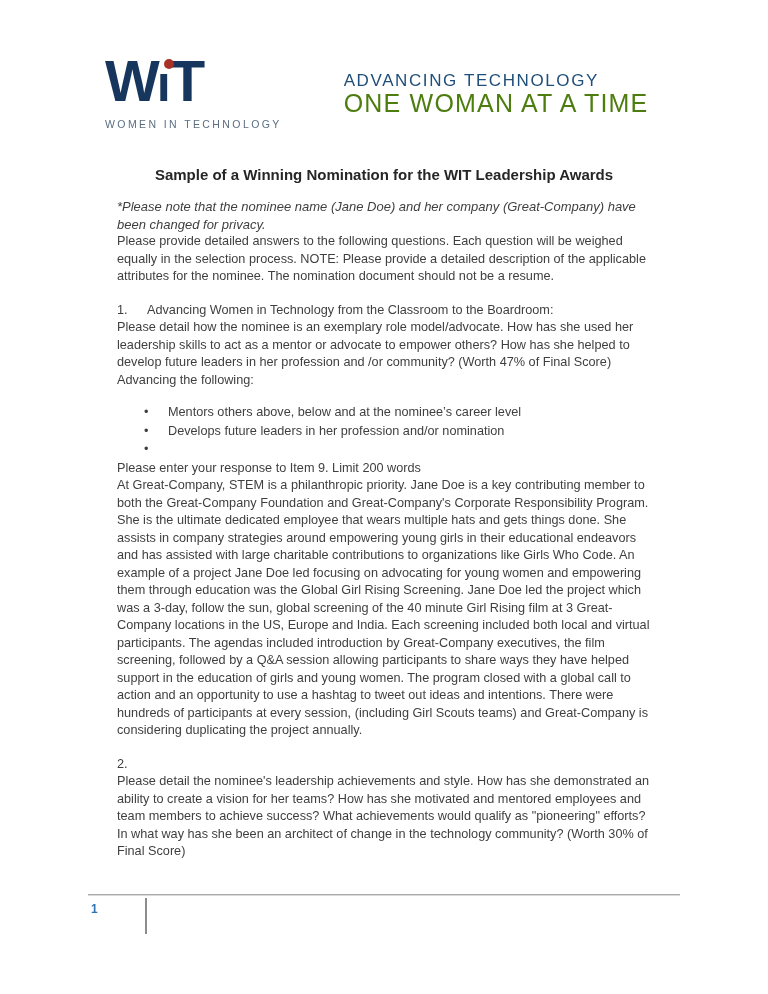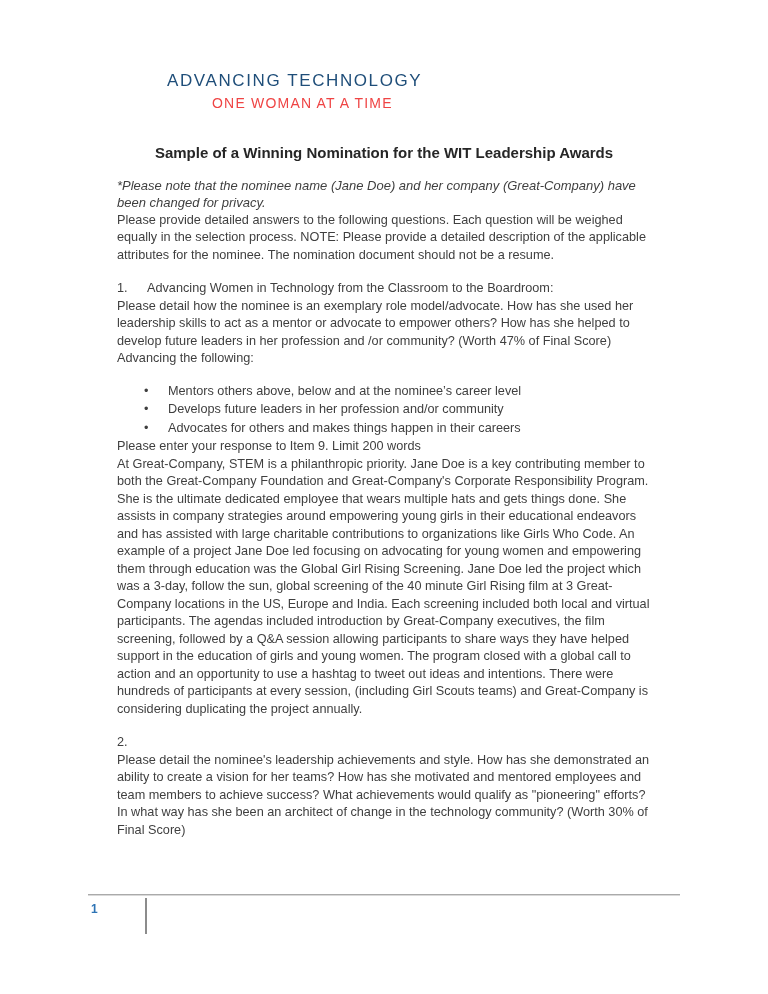--- a/index.html
+++ b/index.html
@@ -48,25 +48,24 @@
   }
   .taglines { margin-left: 62px; padding-top: 16px; }
   .tagline1 {
     color: #1f4e79;
     font-weight: normal;
     font-size: 17px;
     letter-spacing: 1.6px;
     white-space: nowrap;
   }
   .tagline2 {
-    color: #ef4444;
-    font-size: 14px;
+    color: #4d7c0f;
+    font-size: 25px;
     letter-spacing: 1.2px;
     margin-top: 5px;
-    margin-left: 45px;
     white-space: nowrap;
   }
 
   
   .doc-title {
     margin-top: 32px;
     text-align: center;
     font-size: 15px;
     font-weight: bold;
     color: #262626;
@@ -105,20 +104,24 @@
     height: 36px;
     background: #8c8c8c;
   }
 </style>
 </head>
 <body>
 
 <div class="page">
 
   <div class="header">
+    <div class="logo-block">
+      <div class="wit-mark"><span>W</span><span class="i-stem">ı</span><span>T</span><span class="i-dot"></span></div>
+      <div class="logo-sub">WOMEN IN TECHNOLOGY</div>
+    </div>
     <div class="taglines">
       <div class="tagline1">ADVANCING TECHNOLOGY</div>
       <div class="tagline2">ONE WOMAN AT A TIME</div>
     </div>
   </div>
 
   <div class="content">
 
     <div class="doc-title">Sample of a Winning Nomination for the WIT Leadership Awards</div>
 
@@ -135,25 +138,24 @@
 
     <div class="para">Advancing the following:</div>
 
     <ul class="bullets">
       <li>
         <span class="bullet">•</span>
         <span>Mentors others above, below and at the nominee’s career level</span>
       </li>
       <li>
         <span class="bullet">•</span>
-        <span>Develops future leaders in her profession and/or community</span>
+        <span>Develops future leaders in her profession and/or nomination</span>
       </li>
       <li>
         <span class="bullet">•</span>
-        <span>Advocates for others and makes things happen in their careers</span>
       </li>
     </ul>
 
     <div class="para">Please enter your response to Item 9. Limit 200 words</div>
 
     <div class="para">At Great-Company, STEM is a philanthropic priority. Jane Doe is a key contributing member to both the Great-Company Foundation and Great-Company's Corporate Responsibility Program. She is the ultimate dedicated employee that wears multiple hats and gets things done. She assists in company strategies around empowering young girls in their educational endeavors and has assisted with large charitable contributions to organizations like Girls Who Code. An example of a project Jane Doe led focusing on advocating for young women and empowering them through education was the Global Girl Rising Screening. Jane Doe led the project which was a 3-day, follow the sun, global screening of the 40 minute Girl Rising film at 3 Great-Company locations in the US, Europe and India. Each screening included both local and virtual participants. The agendas included introduction by Great-Company executives, the film screening, followed by a Q&amp;A session allowing participants to share ways they have helped support in the education of girls and young women. The program closed with a global call to action and an opportunity to use a hashtag to tweet out ideas and intentions. There were hundreds of participants at every session, (including Girl Scouts teams) and Great-Company is considering duplicating the project annually.</div>
 
     <div class="q-heading">
       <span class="q-num">2.</span>
     </div>

